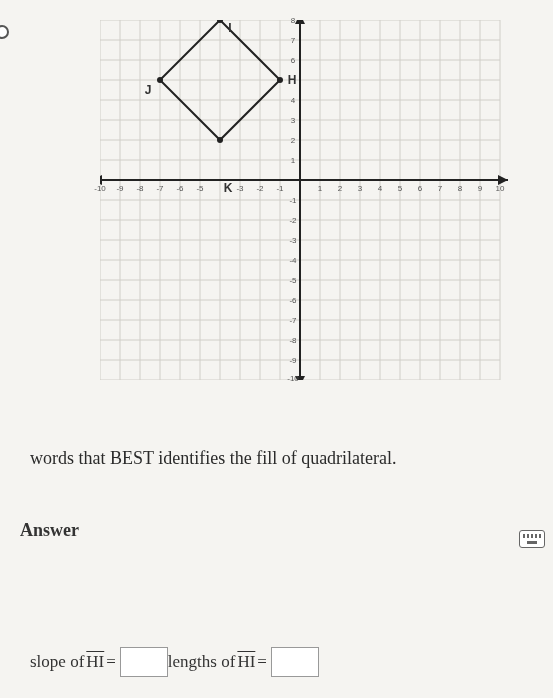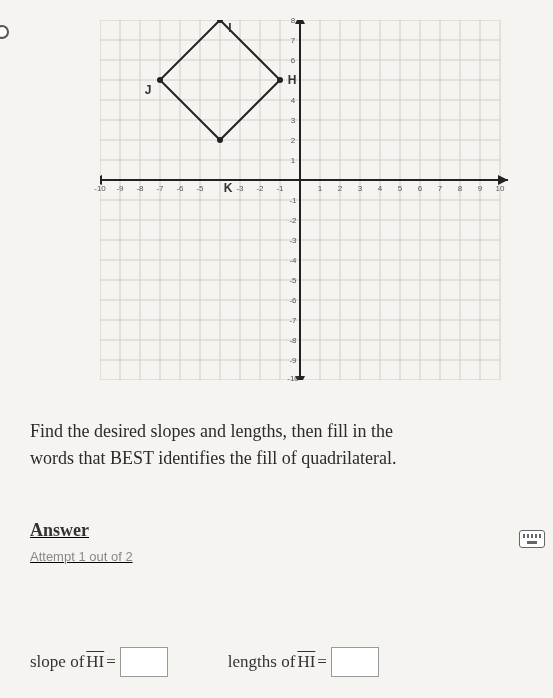--- a/index.html
+++ b/index.html
@@ -51,43 +51,41 @@
       position: absolute;
       left: 30px;
       top: 418px;
       width: 500px;
       font-size: 18px;
       line-height: 1.5;
       color: #2a2a2a;
     }
     .answer-section {
       position: absolute;
-      left: 30px;
+      left: 20px;
       top: 520px;
       width: 500px;
-      text-decoration: underline;
     }
     .answer-heading {
       font-size: 18px;
       font-weight: bold;
       color: #333;
       margin-bottom: 8px;
     }
     .attempt-text {
       font-size: 13px;
       color: #888;
       font-family: Arial, sans-serif;
     }
     .inputs-row {
       position: absolute;
       left: 30px;
       top: 640px;
       width: 500px;
       display: flex;
-      gap: 60px;
       align-items: center;
     }
     .input-group {
       display: flex;
       align-items: center;
       font-size: 17px;
       color: #333;
     }
     .overline {
       text-decoration: overline;
@@ -232,27 +230,26 @@
   <div class="tick-label" style="left:193px; top:240px;">-4</div>
   <div class="tick-label" style="left:193px; top:260px;">-5</div>
   <div class="tick-label" style="left:193px; top:280px;">-6</div>
   <div class="tick-label" style="left:193px; top:300px;">-7</div>
   <div class="tick-label" style="left:193px; top:320px;">-8</div>
   <div class="tick-label" style="left:193px; top:340px;">-9</div>
   <div class="tick-label" style="left:193px; top:358px;">-10</div>
 </div>
 
 <div class="question-text">
-  <span>Find the desired slopes and lengths, then fill in the</span><br>
+  <br>
   <span>words that BEST identifies the fill of quadrilateral.</span>
 </div>
 
 <div class="answer-section">
   <div class="answer-heading">Answer</div>
-  <div class="attempt-text">Attempt 1 out of 2</div>
 </div>
 
 <div class="keyboard-icon"></div>
 
 <div class="inputs-row">
   <div class="input-group">
     <span>slope of </span>
     <span class="overline">HI</span>
     <span> = </span>
     <input class="answer-input" type="text" value="" style="">

